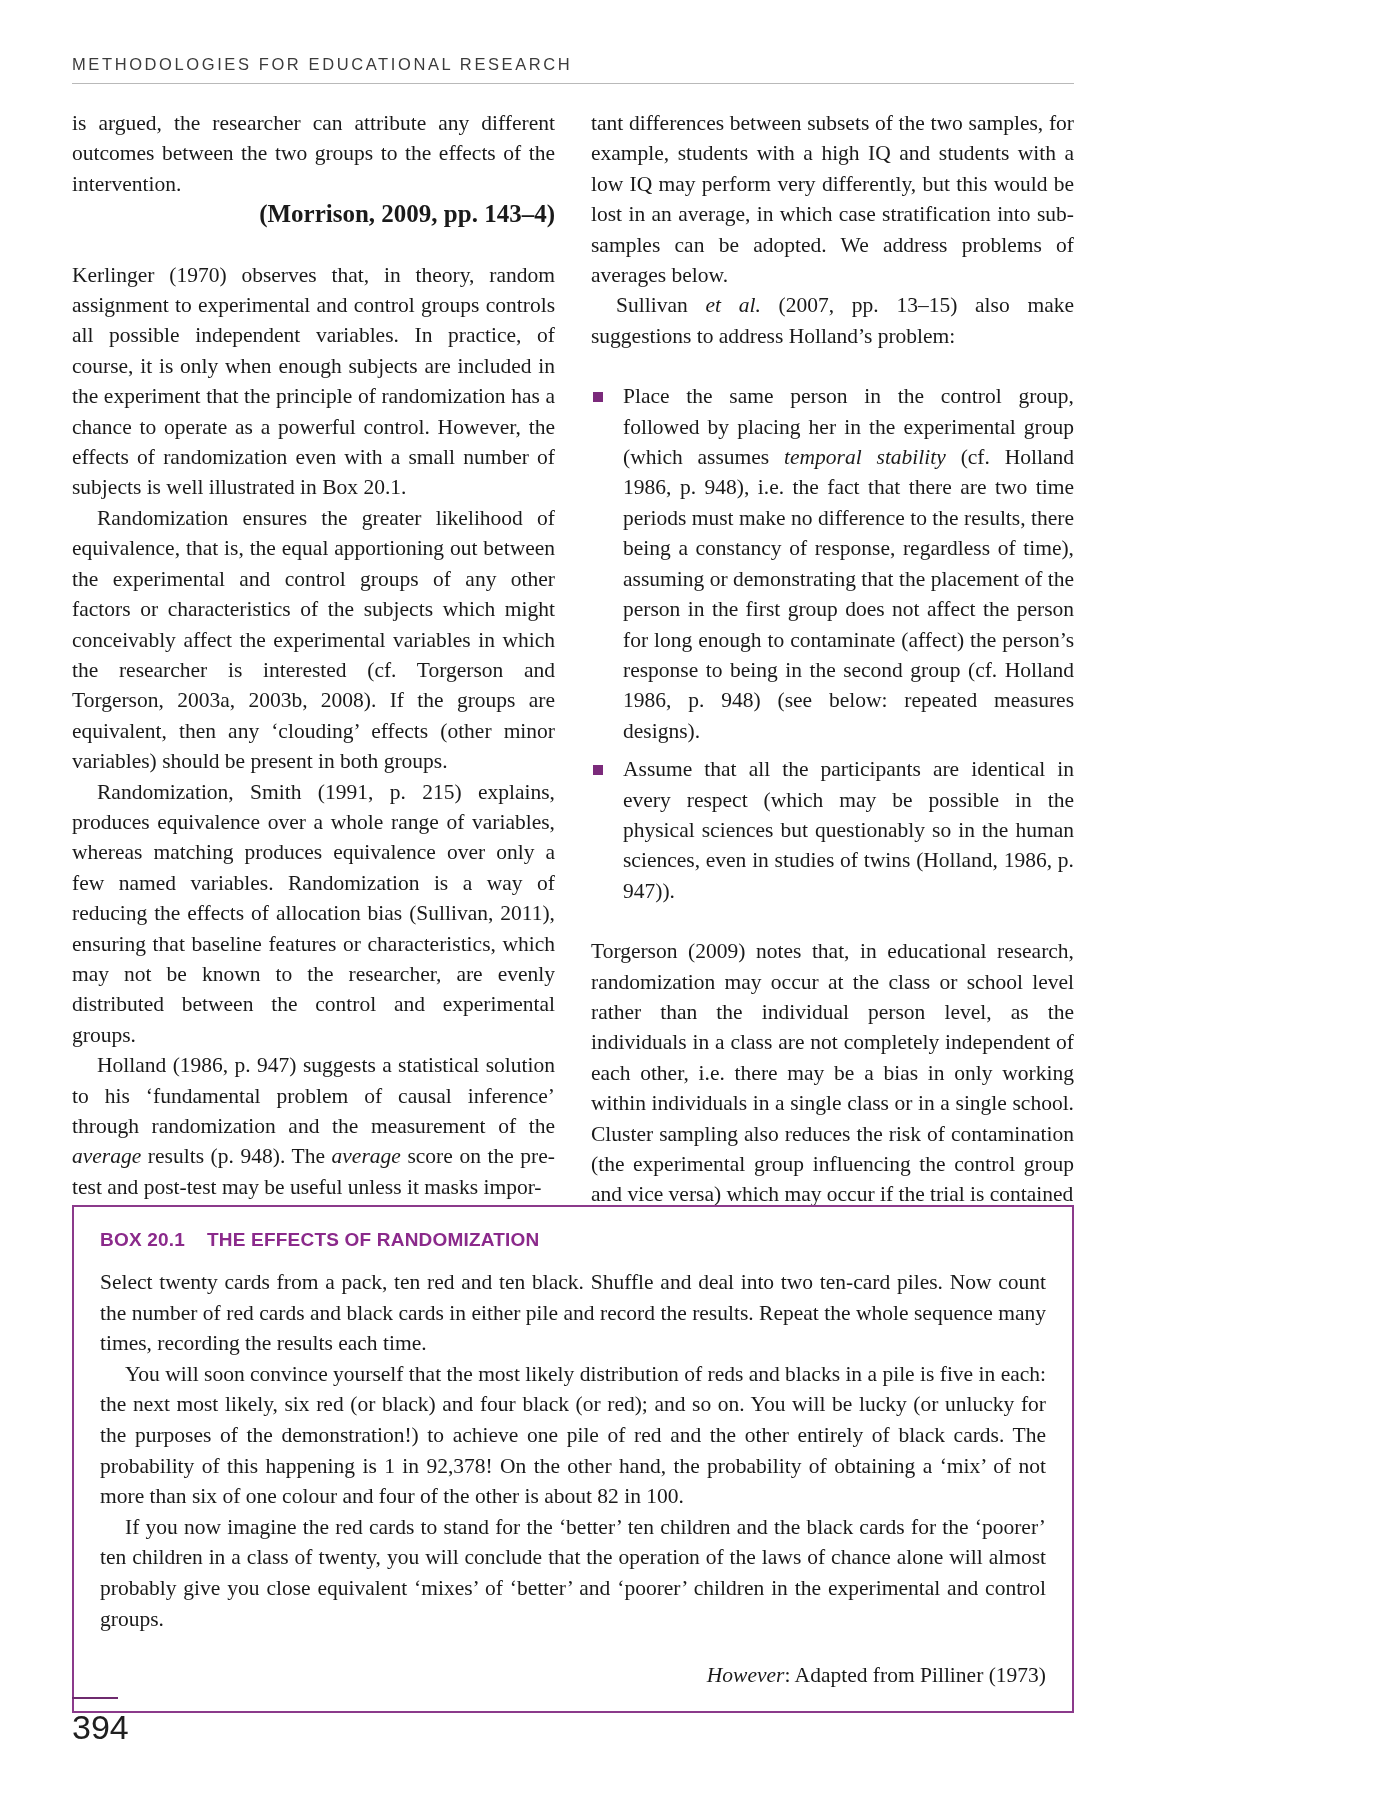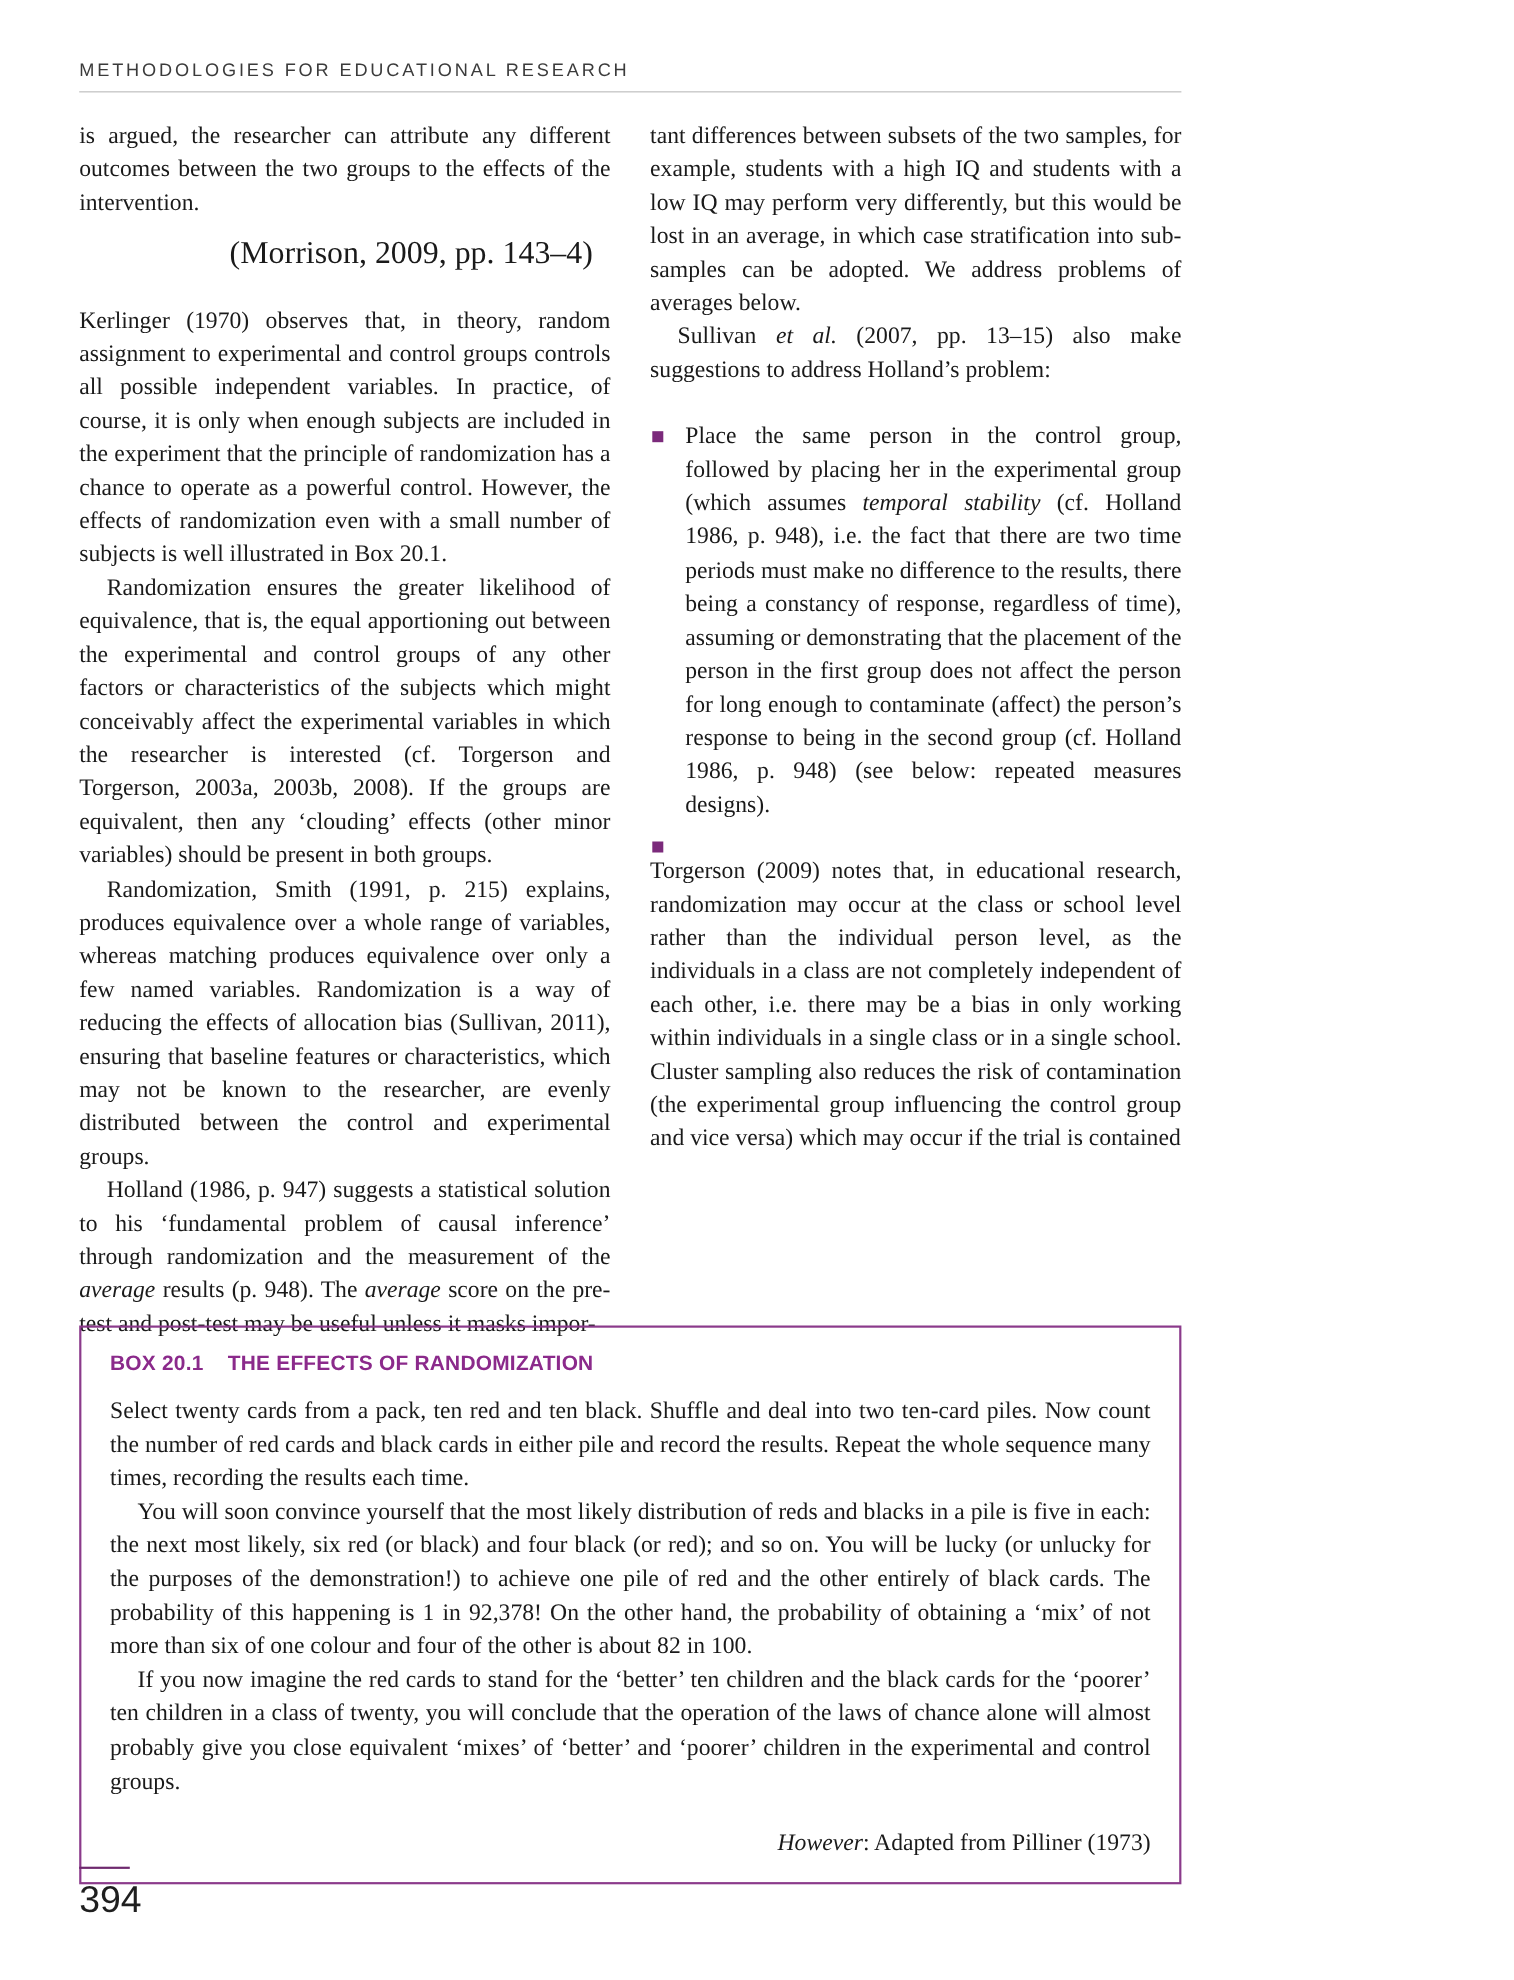--- a/index.html
+++ b/index.html
@@ -55,24 +55,25 @@
     margin: 0;
     font-size: 21.5px;
     line-height: 30.4px;
     text-align: justify;
     text-justify: inter-word;
     hyphens: none;
   }
   p.body.indent { text-indent: 25px; }
   p.body.space-before { margin-top: 30px; }
   p.attrib {
-    margin: 16px;
-    font-size: 29px;
+    margin: 0;
+    font-size: 25px;
     line-height: 30.4px;
     text-align: right;
+    font-weight: bold;
   }
 
   
   ul.bullets {
     list-style: none;
     margin: 30px 0 0 0;
     padding: 0;
   }
   ul.bullets li {
     position: relative;
@@ -168,20 +169,21 @@
       <p class="body">tant differences between subsets of the two samples, for example, students with a high IQ and students with a low IQ may perform very differently, but this would be lost in an average, in which case stratification into sub-samples can be adopted. We address problems of averages below.</p>
       <p class="body indent"><span>Sullivan </span><i>et al.</i><span> (2007, pp. 13–15) also make suggestions to address Holland’s problem:</span></p>
 
       <ul class="bullets">
         <li>
           <span class="sq"></span>
           <span>Place the same person in the control group, followed by placing her in the experimental group (which assumes </span><i>temporal stability</i><span> (cf. Holland 1986, p. 948), i.e. the fact that there are two time periods must make no difference to the results, there being a constancy of response, regardless of time), assuming or demonstrating that the placement of the person in the first group does not affect the person for long enough to contaminate (affect) the person’s response to being in the second group (cf. Holland 1986, p. 948) (see below: repeated measures designs).</span>
         </li>
         <li>
           <span class="sq"></span>
+          <span>Assume that all the participants are identical in every respect (which may be possible in the physical sciences but questionably so in the human sciences, even in studies of twins (Holland, 1986, p. 947)).</span>
         </li>
       </ul>
 
       <p class="body space-before">Torgerson (2009) notes that, in educational research, randomization may occur at the class or school level rather than the individual person level, as the individuals in a class are not completely independent of each other, i.e. there may be a bias in only working within individuals in a single class or in a single school. Cluster sampling also reduces the risk of contamination (the experimental group influencing the control group and vice versa) which may occur if the trial is contained</p>
     </div>
   </div>
 
   <div class="box">
     <div class="box-title"><span>BOX 20.1</span><span class="gap"></span><span>THE EFFECTS OF RANDOMIZATION</span></div>
     <p>Select twenty cards from a pack, ten red and ten black. Shuffle and deal into two ten-card piles. Now count the number of red cards and black cards in either pile and record the results. Repeat the whole sequence many times, recording the results each time.</p>

